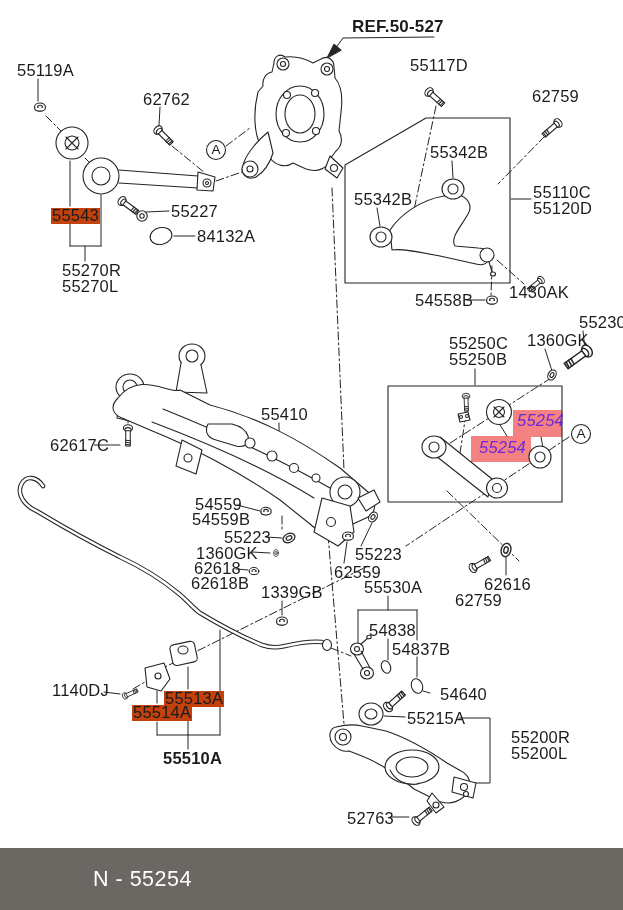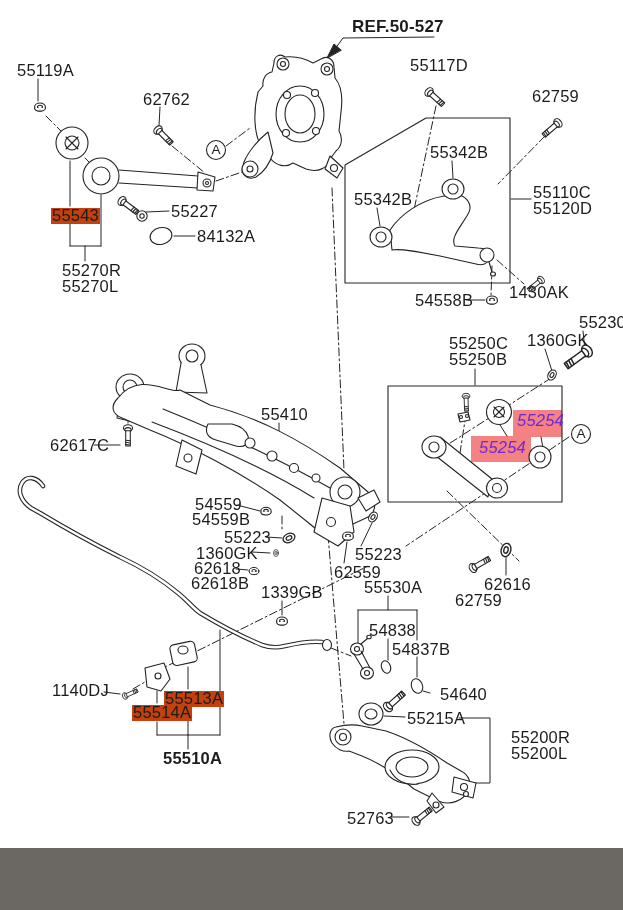--- a/index.html
+++ b/index.html
@@ -313,13 +313,14 @@
     <div class="part-label bg" style="left: 132px; top: 705px;">55514A</div>
     <div class="part-label" style="left: 163px; top: 751px; font-weight: bold;">55510A</div>
     <div class="part-label" style="left: 347px; top: 811px;">52763</div>
     <div class="part-label red" style="left: 517px; top: 413px;">55254</div>
     <div class="part-label red" style="left: 479px; top: 440px;">55254</div>
     <div class="part-label marker" style="left: 210px; top: 142px;">A</div>
     <div class="part-label marker" style="left: 575px; top: 426px;">A</div>
   </div>
 
 <div class="footer">
+  <span>N - 55254</span>
 </div>
 
 </body></html>

